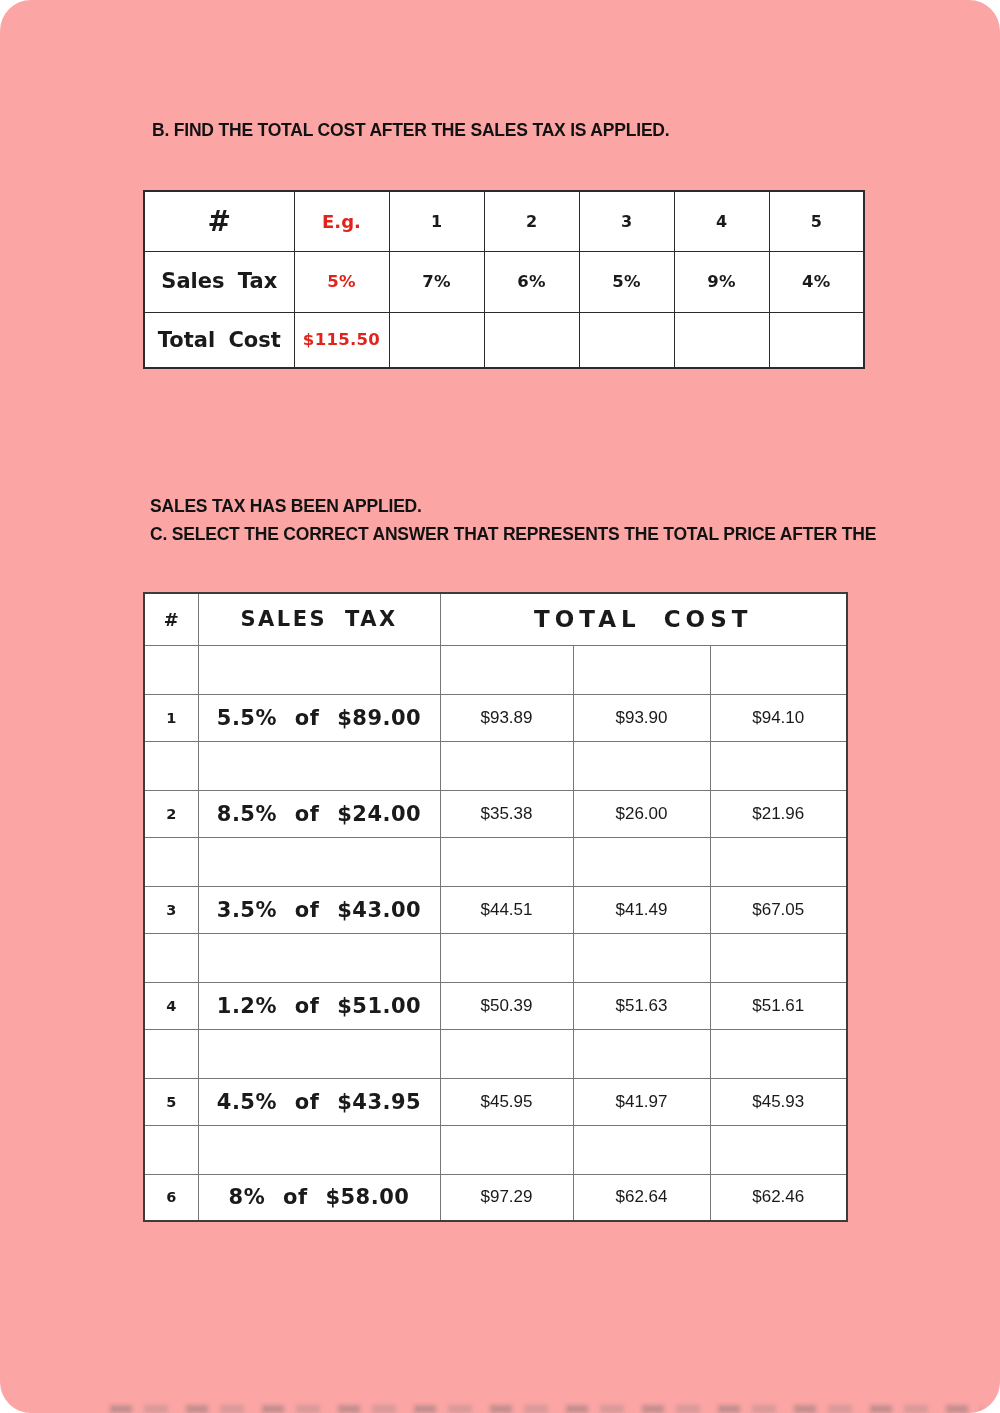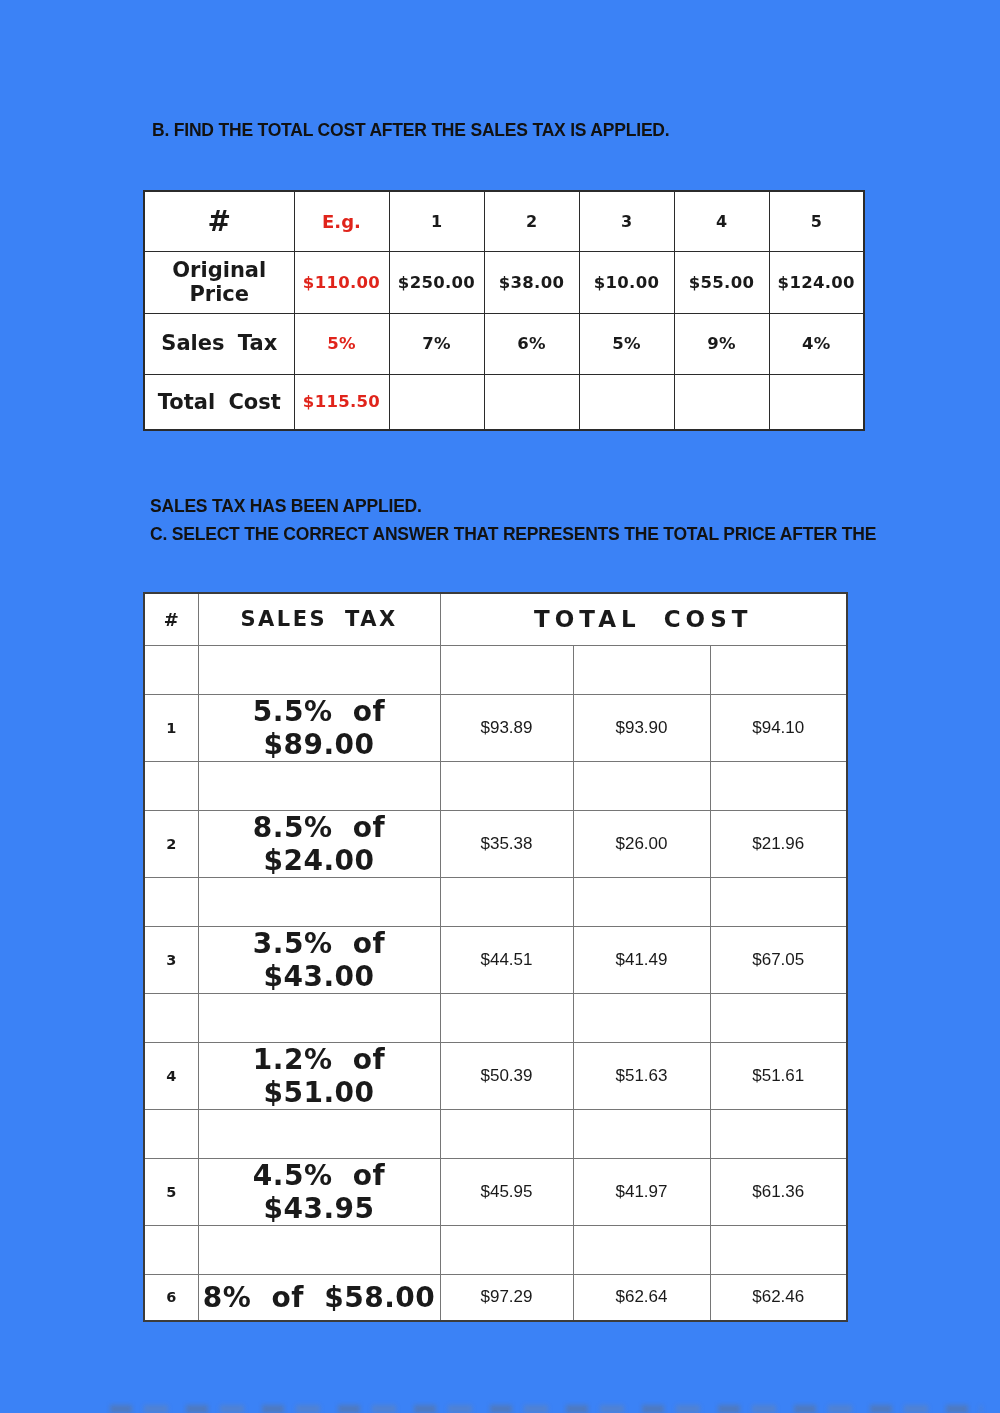--- a/index.html
+++ b/index.html
@@ -1,21 +1,21 @@
 <!DOCTYPE html>
 <html><head>
 <meta charset="utf-8">
 <style>
   * { margin:0; padding:0; box-sizing:border-box; }
   html,body { background:#ffffff; }
   body {
     width:1000px; height:1413px;
     font-family:"Liberation Sans", sans-serif;
   }
-  .page { position:relative; width:1000px; height:1413px; overflow:hidden; background:#3b82f6; }
+  .page { position:relative; width:1000px; height:1413px; overflow:hidden; background:#fca5a5;border-radius:31px; }
 
   .heading {
     position:absolute;
     font-family:"Liberation Sans", sans-serif;
     font-weight:700;
     font-size:17.5px;
     color:#121212;
     letter-spacing:-0.2px;
   }
   #heading-b { left:152px; top:120px; }
@@ -45,21 +45,21 @@
   #table-c { left:143px; top:592px; width:703px; border:2.5px solid #3c3c3c; }
   #table-c td { border:1.6px solid #767676; color:#1a1a1a; }
   #table-c tr.rc-head td   { height:52px; }
   #table-c tr.rc-spacer td { height:49px; }
   #table-c tr.rc-q td      { height:47px; }
 
   .hash-sm    { font-size:18px; }
   .tax-head   { font-size:21px; letter-spacing:2.5px; word-spacing:8px; }
   .cost-head  { font-size:23px; letter-spacing:5px; word-spacing:10px; }
   .q-num      { font-size:14.5px; }
-  .q-exp      { font-size:28px; word-spacing:10px; letter-spacing:0.5px; }
+  .q-exp      { font-size:21px; word-spacing:10px; letter-spacing:0.5px; }
   .q-opt      { font-family:"Liberation Sans", sans-serif; font-weight:400; font-size:17px; color:#333333;margin-top:47px; }
 
   
   #cutoff-band {
     position:absolute; left:110px; top:1405px; width:872px; height:8px;
     background:repeating-linear-gradient(90deg,
       rgba(110,110,110,0.40) 0 22px, rgba(255,255,255,0) 22px 34px,
       rgba(130,130,130,0.30) 34px 58px, rgba(255,255,255,0) 58px 76px);
     filter:blur(2px);
   }
@@ -83,29 +83,20 @@
     </colgroup>
     <tbody>
         <tr class="rb-head">
       <td class="comic hash-big">#</td>
       <td class="comic eg-head red">E.g.</td>
       <td class="comic col-num">1</td>
       <td class="comic col-num">2</td>
       <td class="comic col-num">3</td>
       <td class="comic col-num">4</td>
       <td class="comic col-num">5</td>
-    </tr>
-    <tr class="rb-op">
-      <td class="comic row-label">Original Price</td>
-      <td class="comic b-val red">$110.00</td>
-      <td class="comic b-val">$250.00</td>
-      <td class="comic b-val">$38.00</td>
-      <td class="comic b-val">$10.00</td>
-      <td class="comic b-val">$55.00</td>
-      <td class="comic b-val">$124.00</td>
     </tr>
     <tr class="rb-st">
       <td class="comic row-label">Sales Tax</td>
       <td class="comic b-val red">5%</td>
       <td class="comic b-val">7%</td>
       <td class="comic b-val">6%</td>
       <td class="comic b-val">5%</td>
       <td class="comic b-val">9%</td>
       <td class="comic b-val">4%</td>
     </tr>
@@ -206,21 +197,21 @@
           <td></td>
       <td></td>
           <td></td>
       <td></td>
     </tr>
     <tr class="rc-q">
       <td class="comic q-num">5</td>
       <td class="comic q-exp">4.5% of $43.95</td>
       <td class="q-opt">$45.95</td>
       <td class="q-opt">$41.97</td>
-      <td class="q-opt">$61.36</td>
+      <td class="q-opt">$45.93</td>
     </tr>
 
     <tr class="rc-spacer">
       <td></td>
           <td></td>
       <td></td>
           <td></td>
       <td></td>
     </tr>
     <tr class="rc-q">

